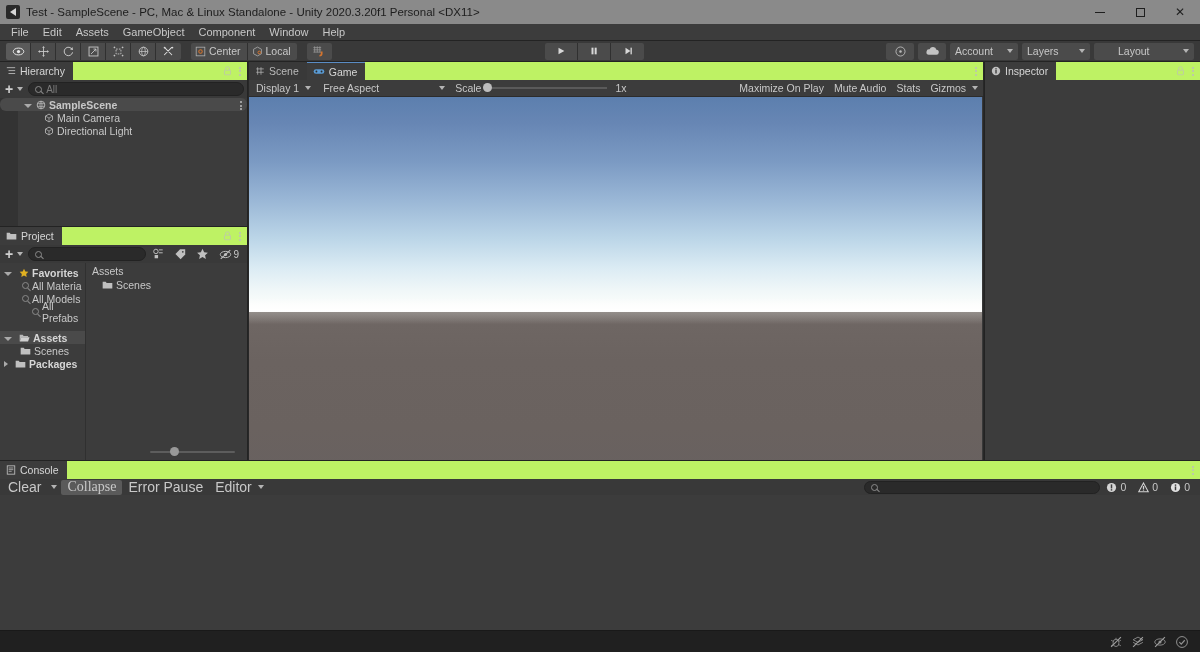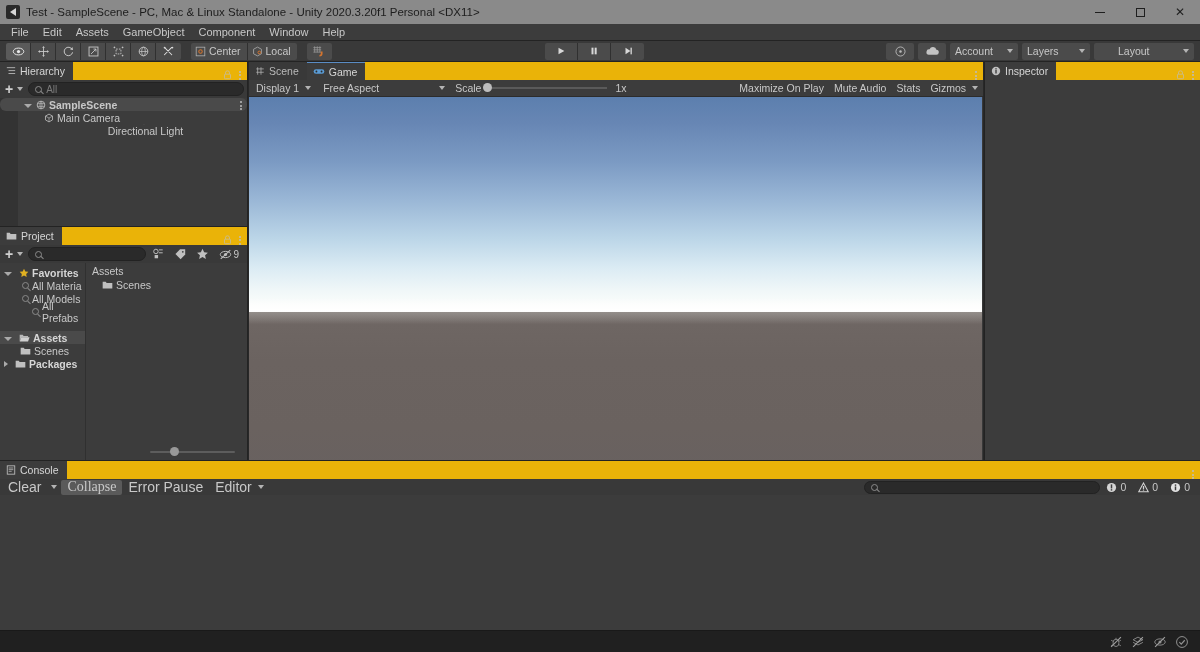--- a/index.html
+++ b/index.html
@@ -84,21 +84,21 @@
   .dropdown {
     height:17px; background:#4b4b4b; border-radius:2px;
     display:flex; align-items:center; justify-content:space-between;
     padding:0 5px; font-size:10.5px; color:#c8c8c8;
   }
   .caret { width:0;height:0;border-left:3px solid transparent;border-right:3px solid transparent;border-top:4px solid #b4b4b4; margin-left:6px;}
 
   
   .panel { position:absolute; background:#383838; }
   .panel-tabs {
-    height:18px; background:#eab308; display:flex; align-items:flex-end;
+    height:18px; background:#bef264; display:flex; align-items:center;
     position:relative;
   }
   .ptab {
     height:18px; display:flex; align-items:center; gap:4px; padding:0 8px 0 6px;
     font-size:10.5px; color:#b9b9b9; background:#393939;
   }
   .ptab.active { background:#3c3c3c; color:#d6d6d6; }
   .ptab.active.game { background:#3c3c3c; border-top:1px solid #5a8cc4; }
   .tab-right { margin-left:auto; display:flex; align-items:center; gap:7px; padding-right:6px; }
   .lock-icon, .kebab { opacity:.75; }
@@ -396,21 +396,21 @@
             <i></i>
           </span>
       </div>
       <div class="hier-row" style="padding-left:44px;">
         <svg width="10" height="10" viewBox="0 0 12 12" style="margin-right:3px;">
             <path d="M6 1.3l4.2 2.4v4.6L6 10.7 1.8 8.3V3.7z" fill="none" stroke="#bdbdbd" stroke-width="1"></path>
             <path d="M1.8 3.7L6 6.1l4.2-2.4M6 6.1v4.6" fill="none" stroke="#bdbdbd" stroke-width=".8"></path>
           </svg>
         <span>Main Camera</span>
       </div>
-      <div class="hier-row" style="padding-left:44px;flex-direction:column;">
+      <div class="hier-row" style="padding-left:44px;">
         <svg width="10" height="10" viewBox="0 0 12 12" style="margin-right:3px;">
             <path d="M6 1.3l4.2 2.4v4.6L6 10.7 1.8 8.3V3.7z" fill="none" stroke="#bdbdbd" stroke-width="1"></path>
             <path d="M1.8 3.7L6 6.1l4.2-2.4M6 6.1v4.6" fill="none" stroke="#bdbdbd" stroke-width=".8"></path>
           </svg>
         <span>Directional Light</span>
       </div>
     </div>
   </div>
 
   <div class="panel" id="project">

